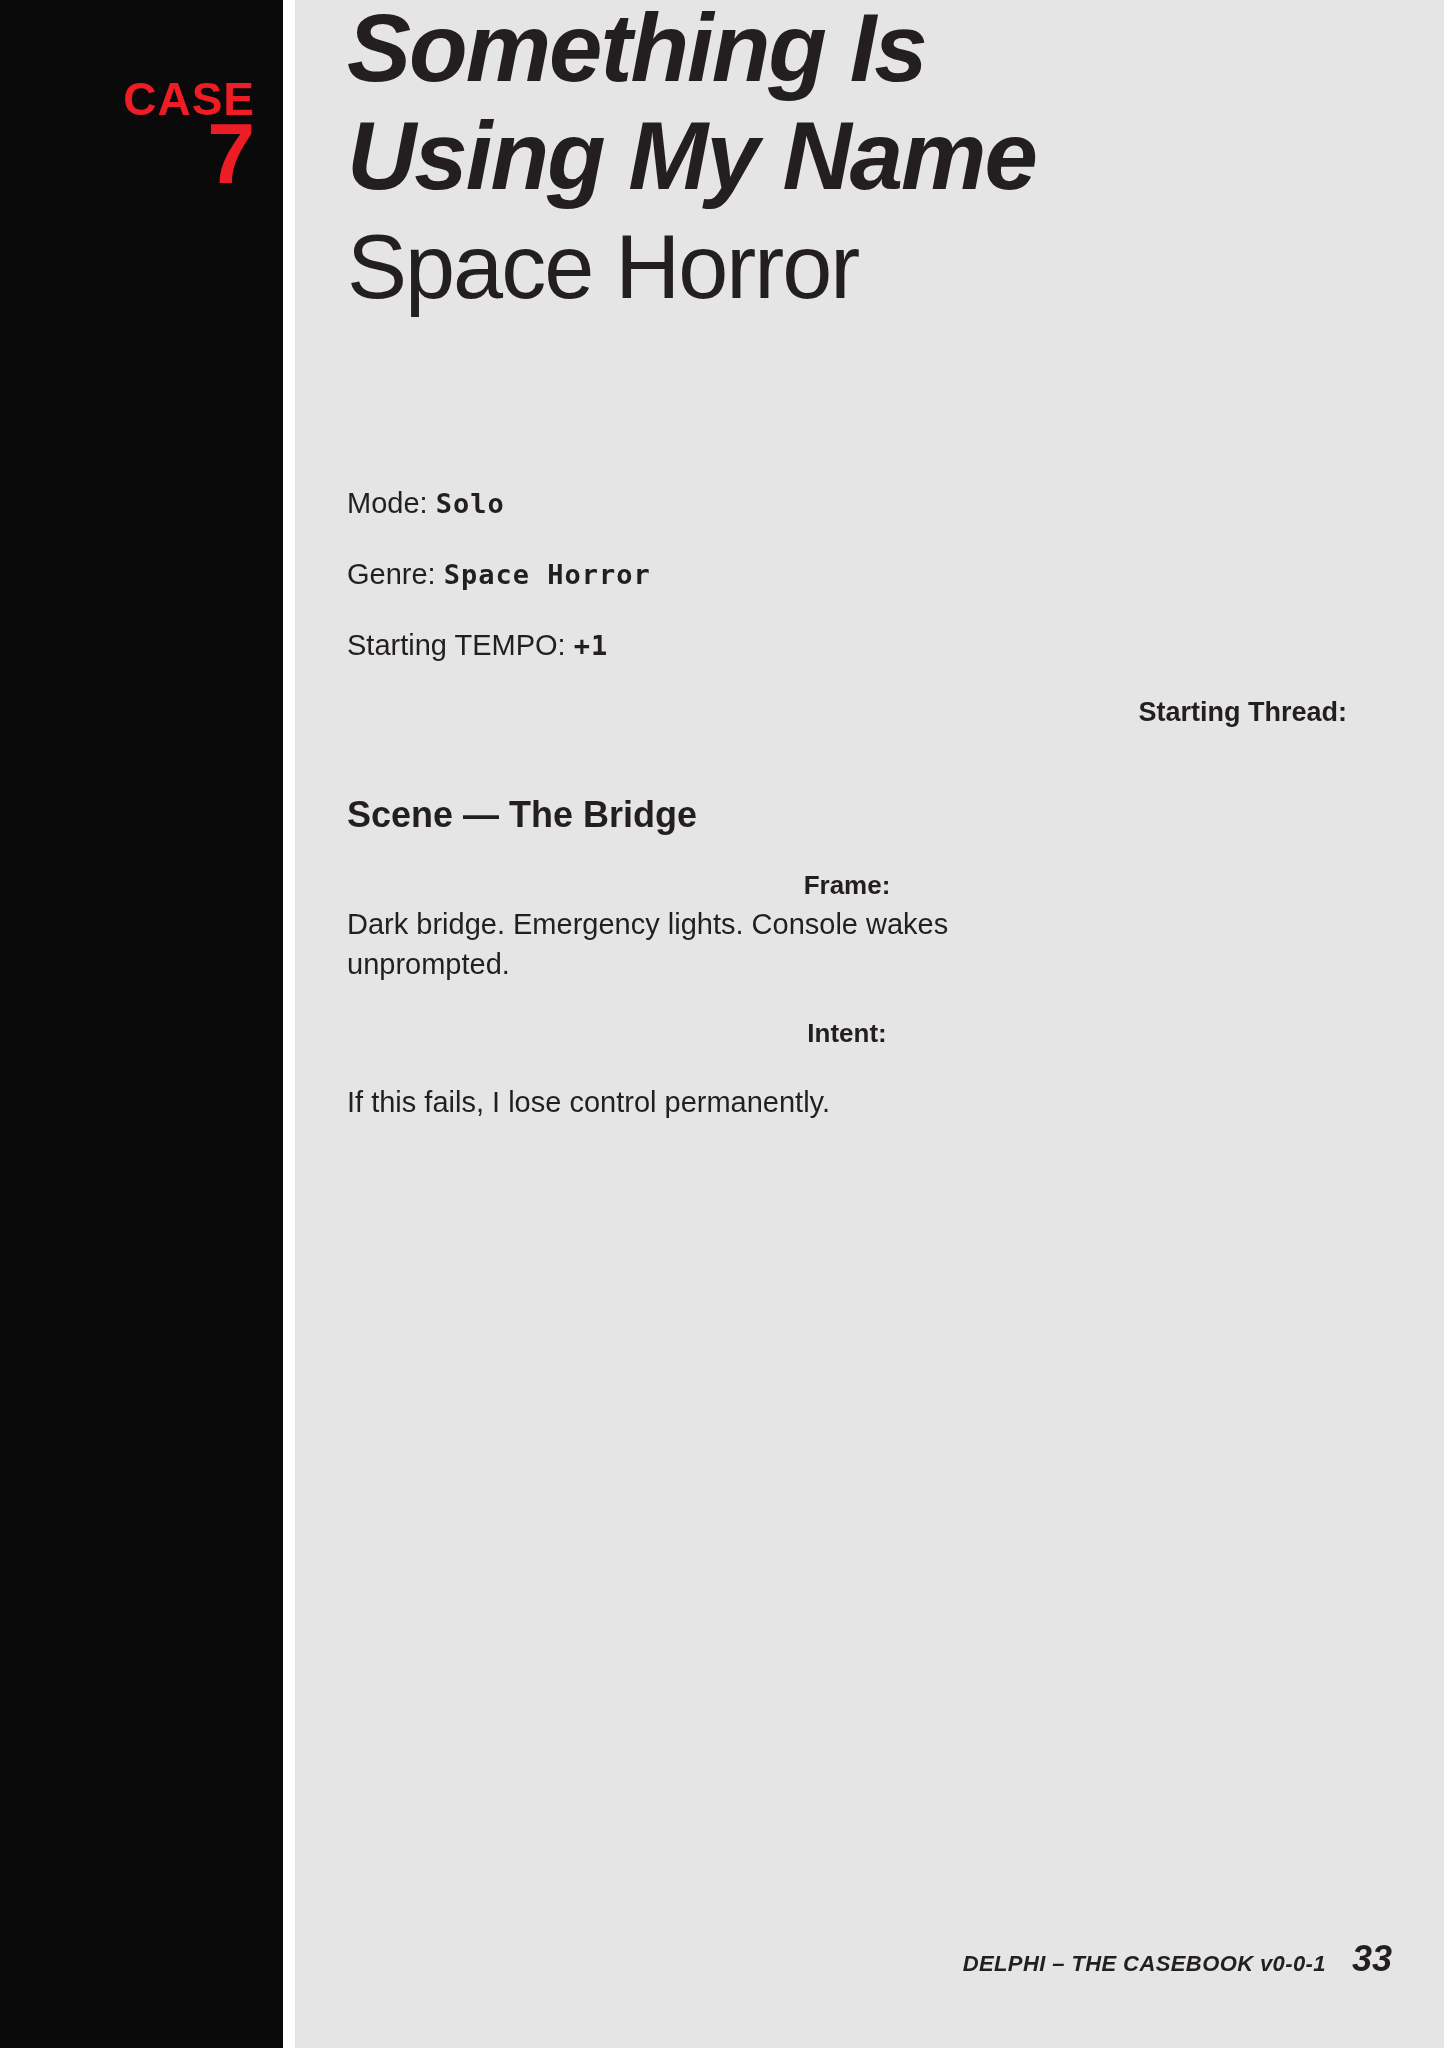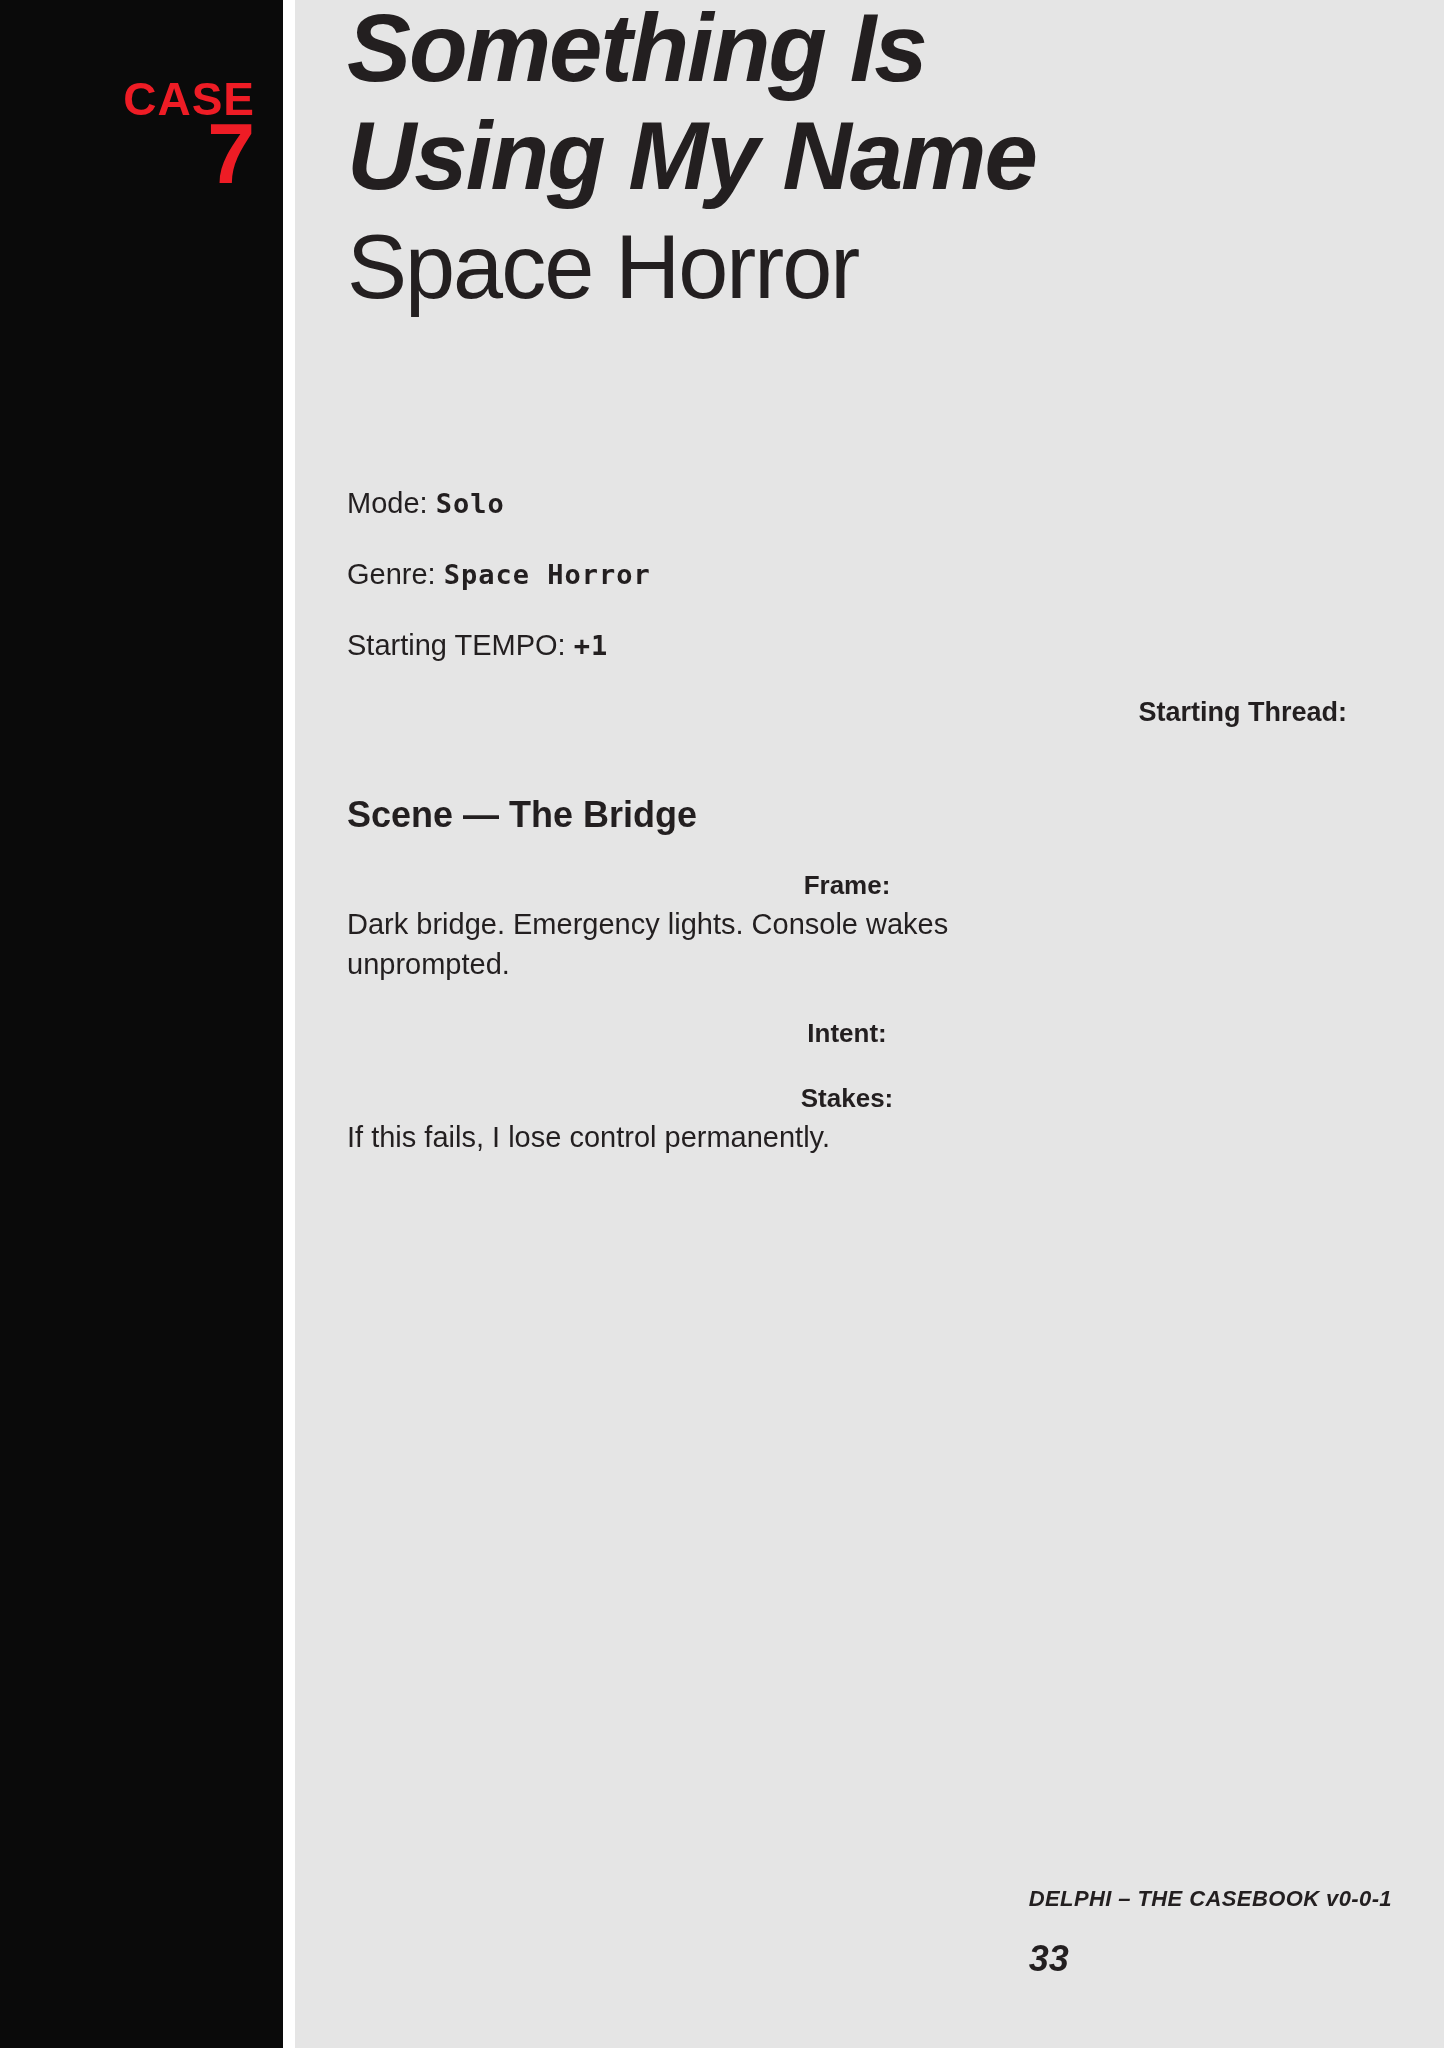--- a/index.html
+++ b/index.html
@@ -160,21 +160,20 @@
   }
 
   
   .footer {
     position: absolute;
     right: 52px;
     bottom: 68px;
     display: flex;
     align-items: baseline;
     gap: 26px;
-    flex-direction: column;
   }
   .footer-label {
     font-size: 22px;
     font-weight: bold;
     font-style: italic;
     letter-spacing: 0.4px;
     color: #231f20;
   }
   .footer-page {
     font-size: 36px;
@@ -232,21 +231,20 @@
     <div class="field">
       <div class="field-label">Frame:</div>
       <div class="field-text">Dark bridge. Emergency lights. Console wakes unprompted.</div>
     </div>
 
     <div class="field">
       <div class="field-label">Intent:</div>
     </div>
 
     <div class="field">
-      <div class="field-label">Stakes:</div>
       <div class="field-text">If this fails, I lose control permanently.</div>
     </div>
 
   </div>
 
   <div class="footer">
     <span class="footer-label">DELPHI – THE CASEBOOK v0-0-1</span>
     <span class="footer-page">33</span>
   </div>
 

